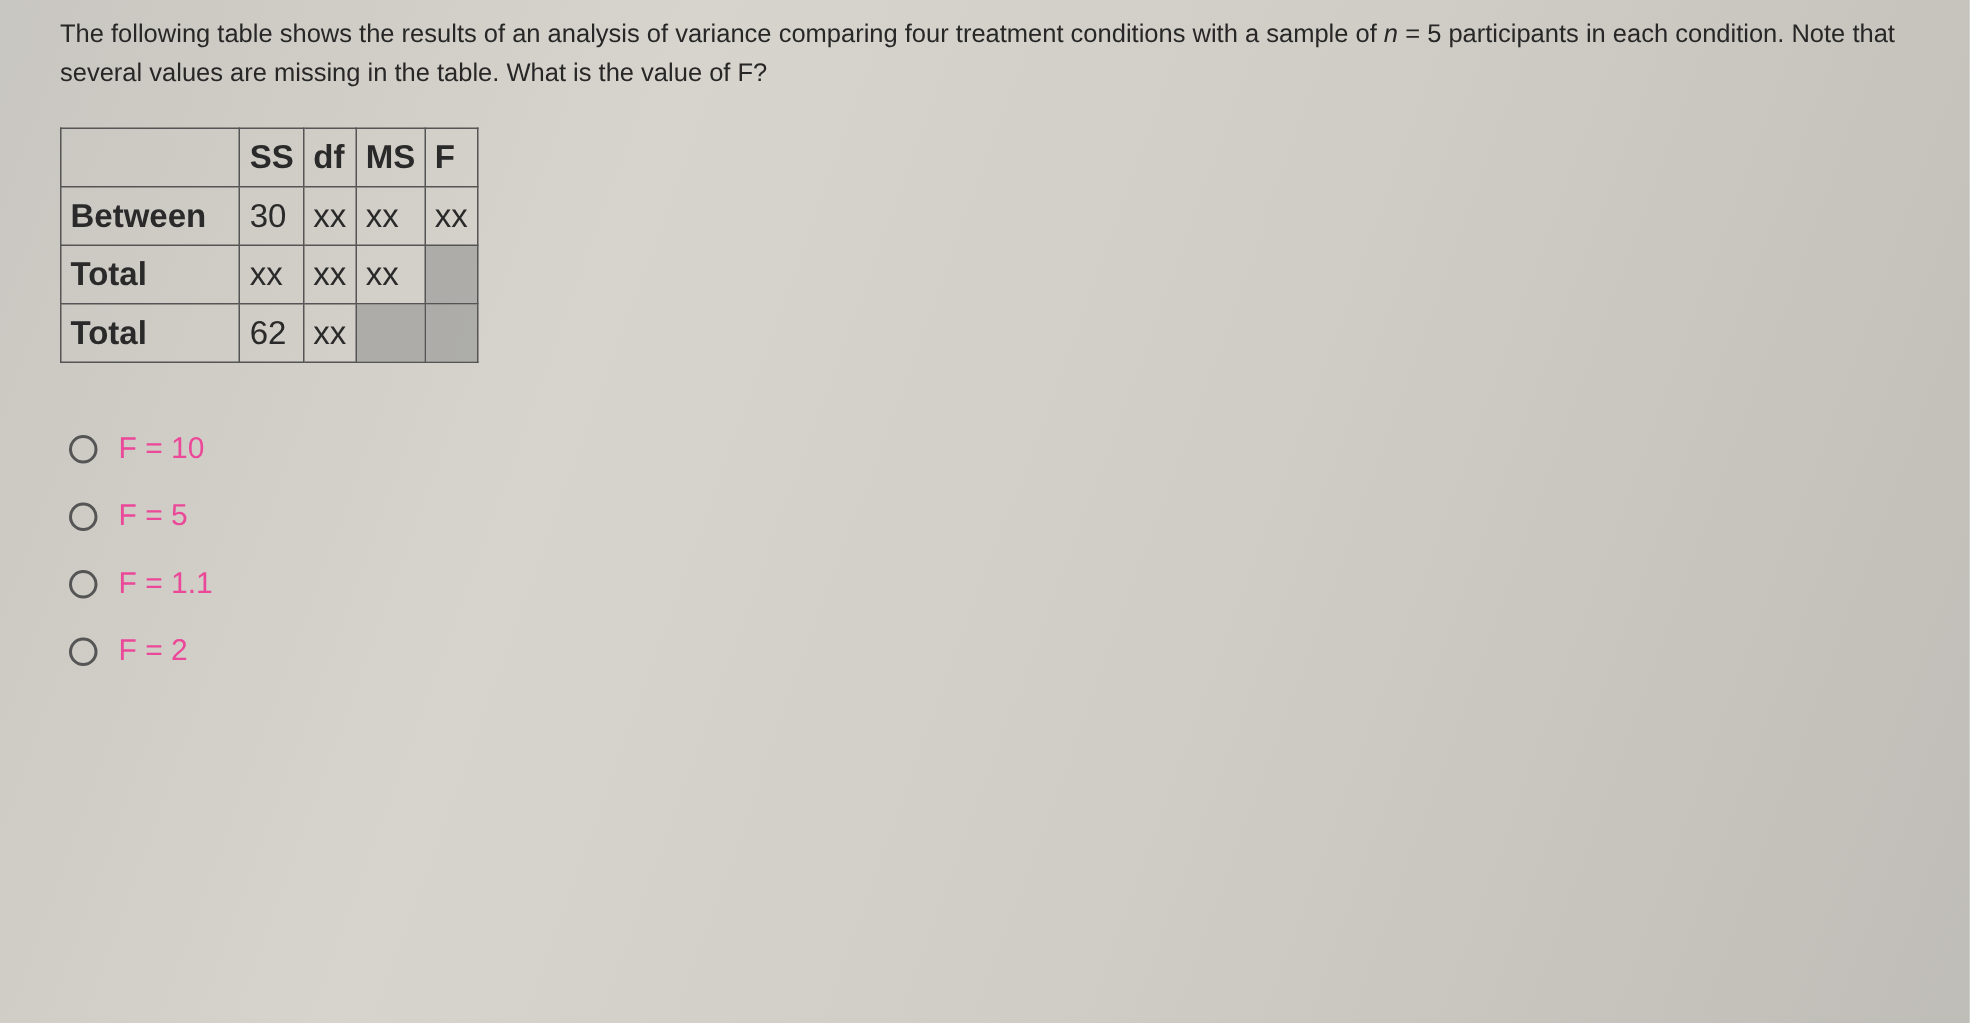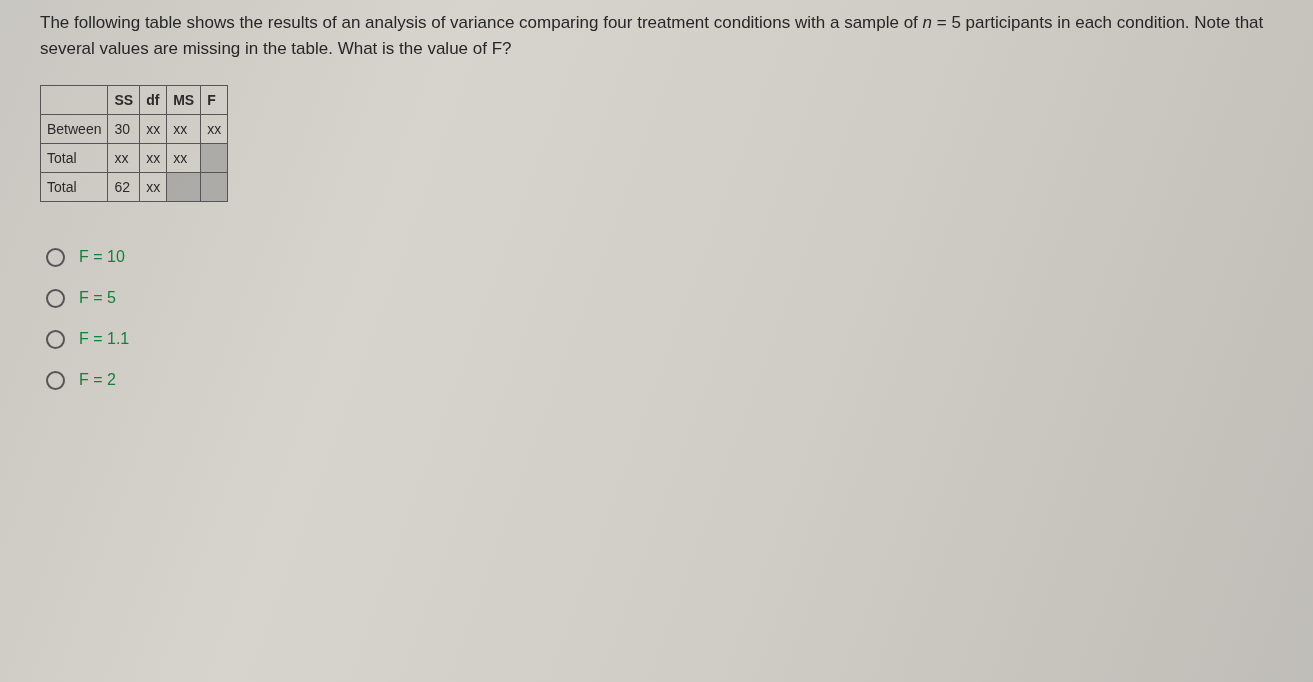--- a/index.html
+++ b/index.html
@@ -25,55 +25,55 @@
   .question-text .ital {
     font-style: italic;
   }
   table.anova {
     border-collapse: collapse;
     margin-bottom: 46px;
   }
   table.anova th, table.anova td {
     border: 1px solid #555;
     padding: 6px 6px;
-    font-size: 14px;
+    font-size: 22px;
     text-align: left;
     vertical-align: middle;
     font-weight: normal;
     background: transparent;
   }
   table.anova th {
     font-weight: bold;
   }
   table.anova td.rowlabel {
-    font-weight: normal;
+    font-weight: bold;
     padding-left: 6px;
-    padding-right: 6px;
+    padding-right: 22px;
     margin-left: 40px;
   }
   table.anova td.shaded {
     background: #8f8f8f;
     opacity: 0.55;
   }
   table.anova td.num {
     text-align: left;
     margin-left: 36px;
   }
   .options {
     display: flex;
     flex-direction: column;
     gap: 22px;
     padding-left: 6px;
   }
   .option {
     display: flex;
     align-items: center;
     gap: 14px;
-    font-size: 16px;
-    color: #15803d;
+    font-size: 20px;
+    color: #ec4899;
   }
   .radio {
     width: 19px;
     height: 19px;
     border: 2px solid #555;
     border-radius: 50%;
     flex: 0 0 auto;
     background: transparent;
   }
 </style>

